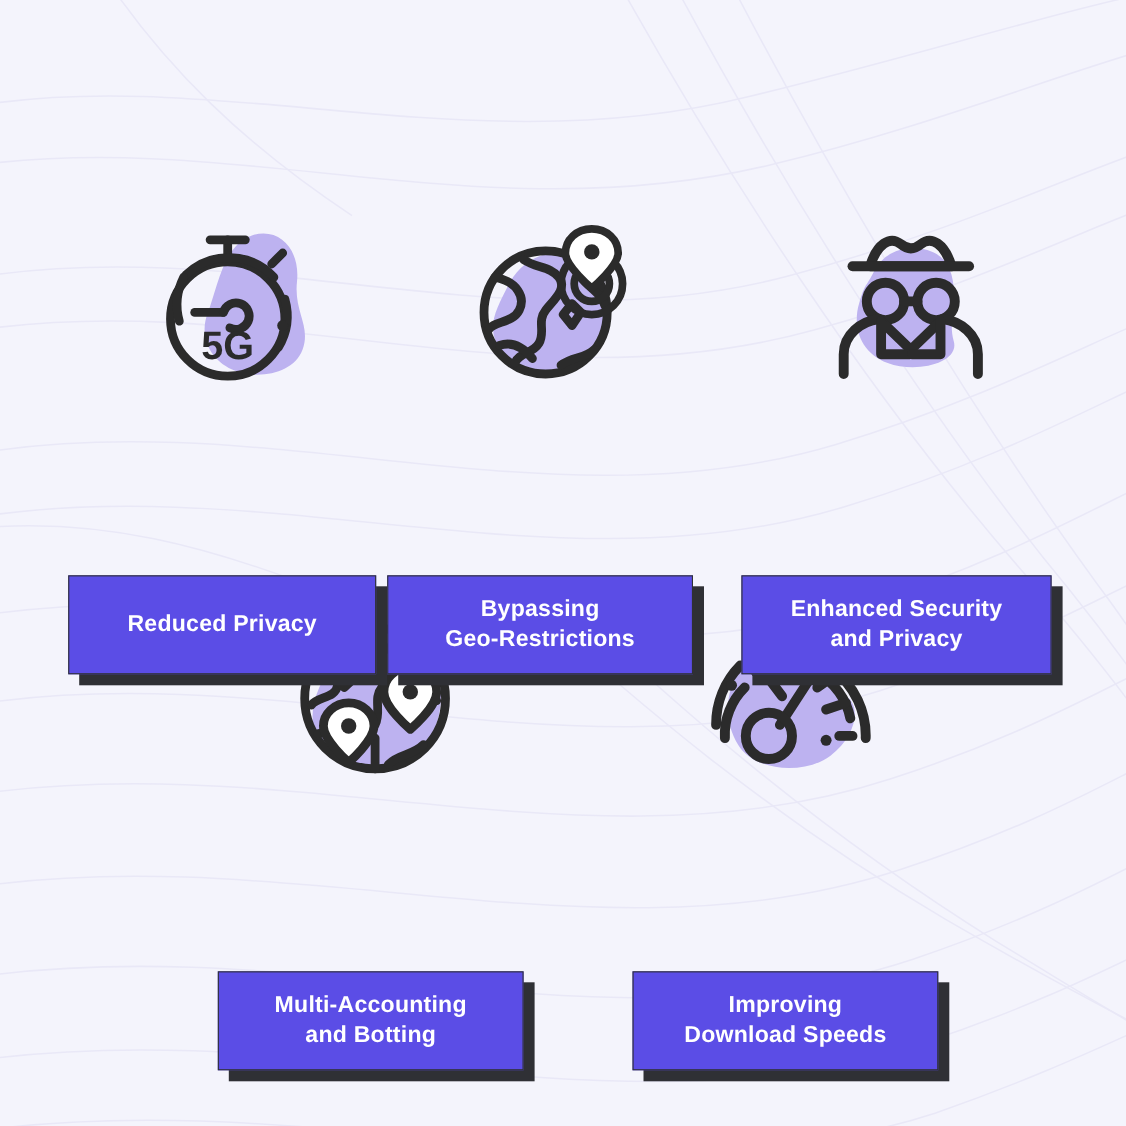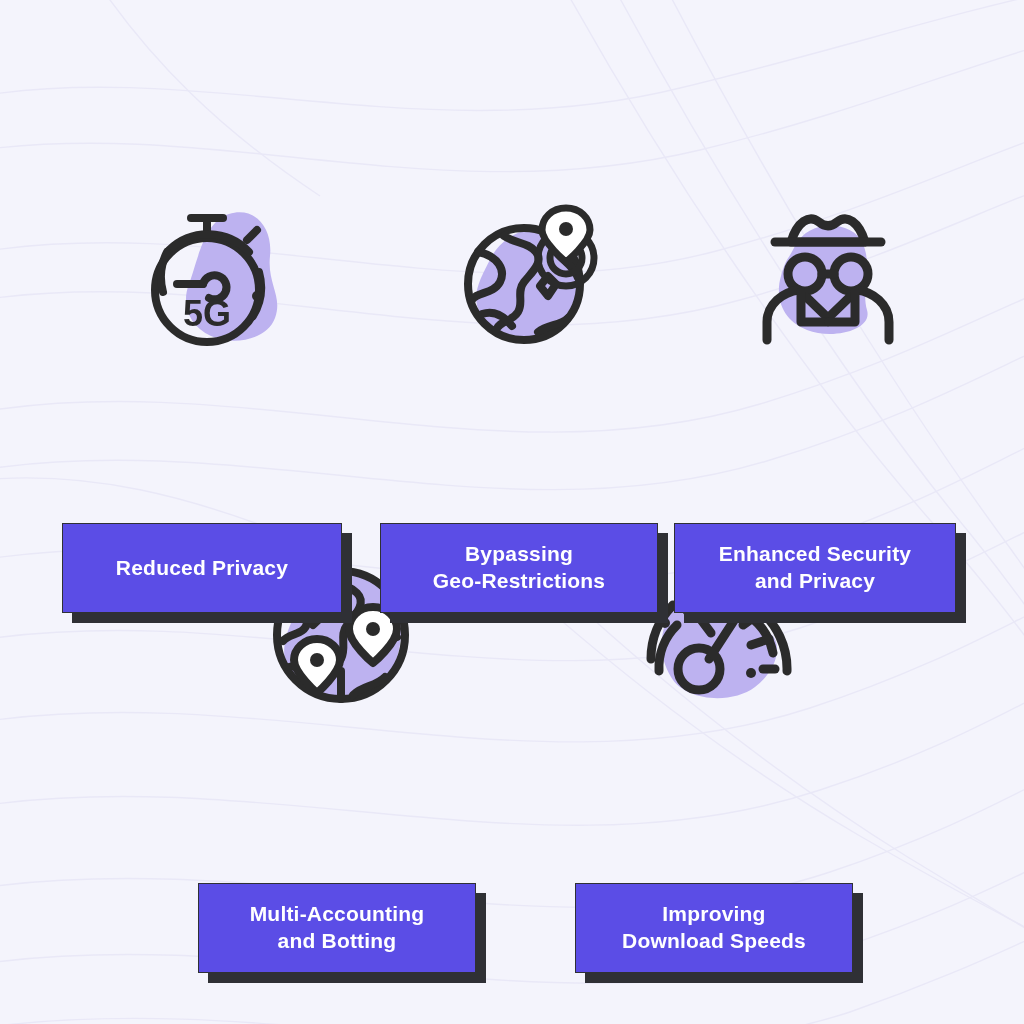--- a/index.html
+++ b/index.html
@@ -76,21 +76,21 @@
     font-weight: bold;
     font-size: 21px;
     line-height: 1.28;
     letter-spacing: 0.2px;
     white-space: pre-line;
     font-family: "Liberation Sans", sans-serif;
   }
 
   
   #card-0 { left: 62px;  top: 200px; width: 280px; }
-  #card-1 { left: 380px; top: 200px; width: 278px; justify-content: center; }
+  #card-1 { left: 352px; top: 200px; width: 278px; justify-content: center; }
   #card-2 { left: 674px; top: 200px; width: 282px; text-decoration: underline; }
   
   #card-3 { left: 198px; top: 553px; width: 278px; }
   #card-4 { left: 575px; top: 553px; width: 278px; }
 
   .row-top .label-box   { height: 90px; }
   .row-bot .label-box   { height: 90px; }
 
   .lbl-holder {
     position: relative;

